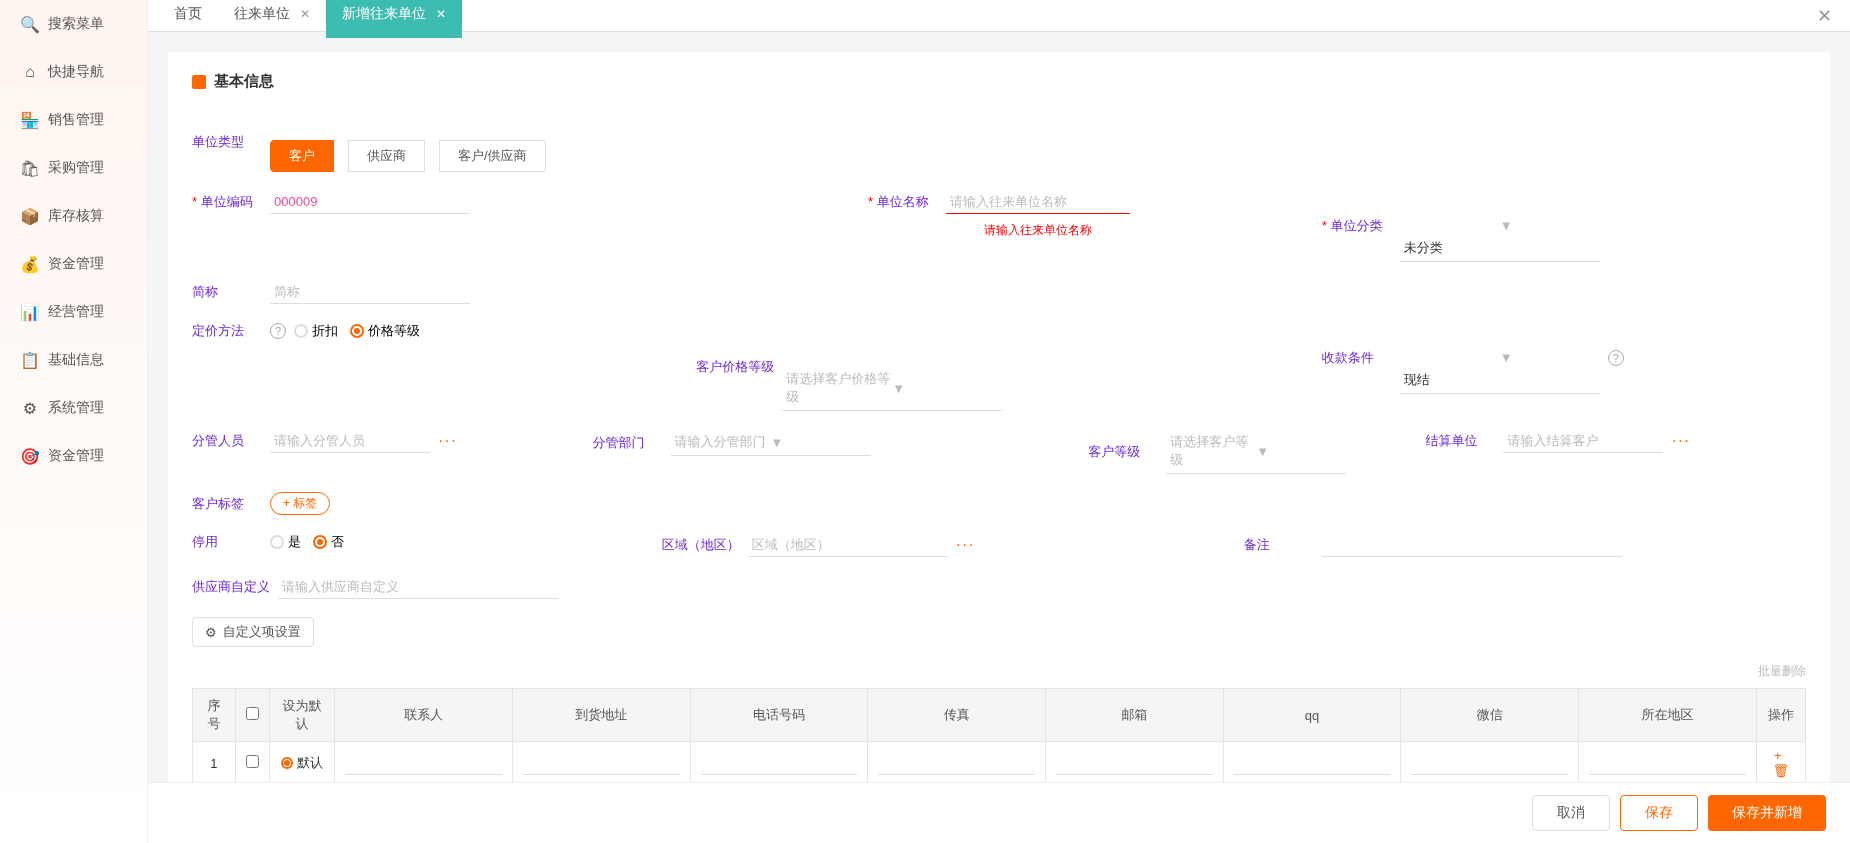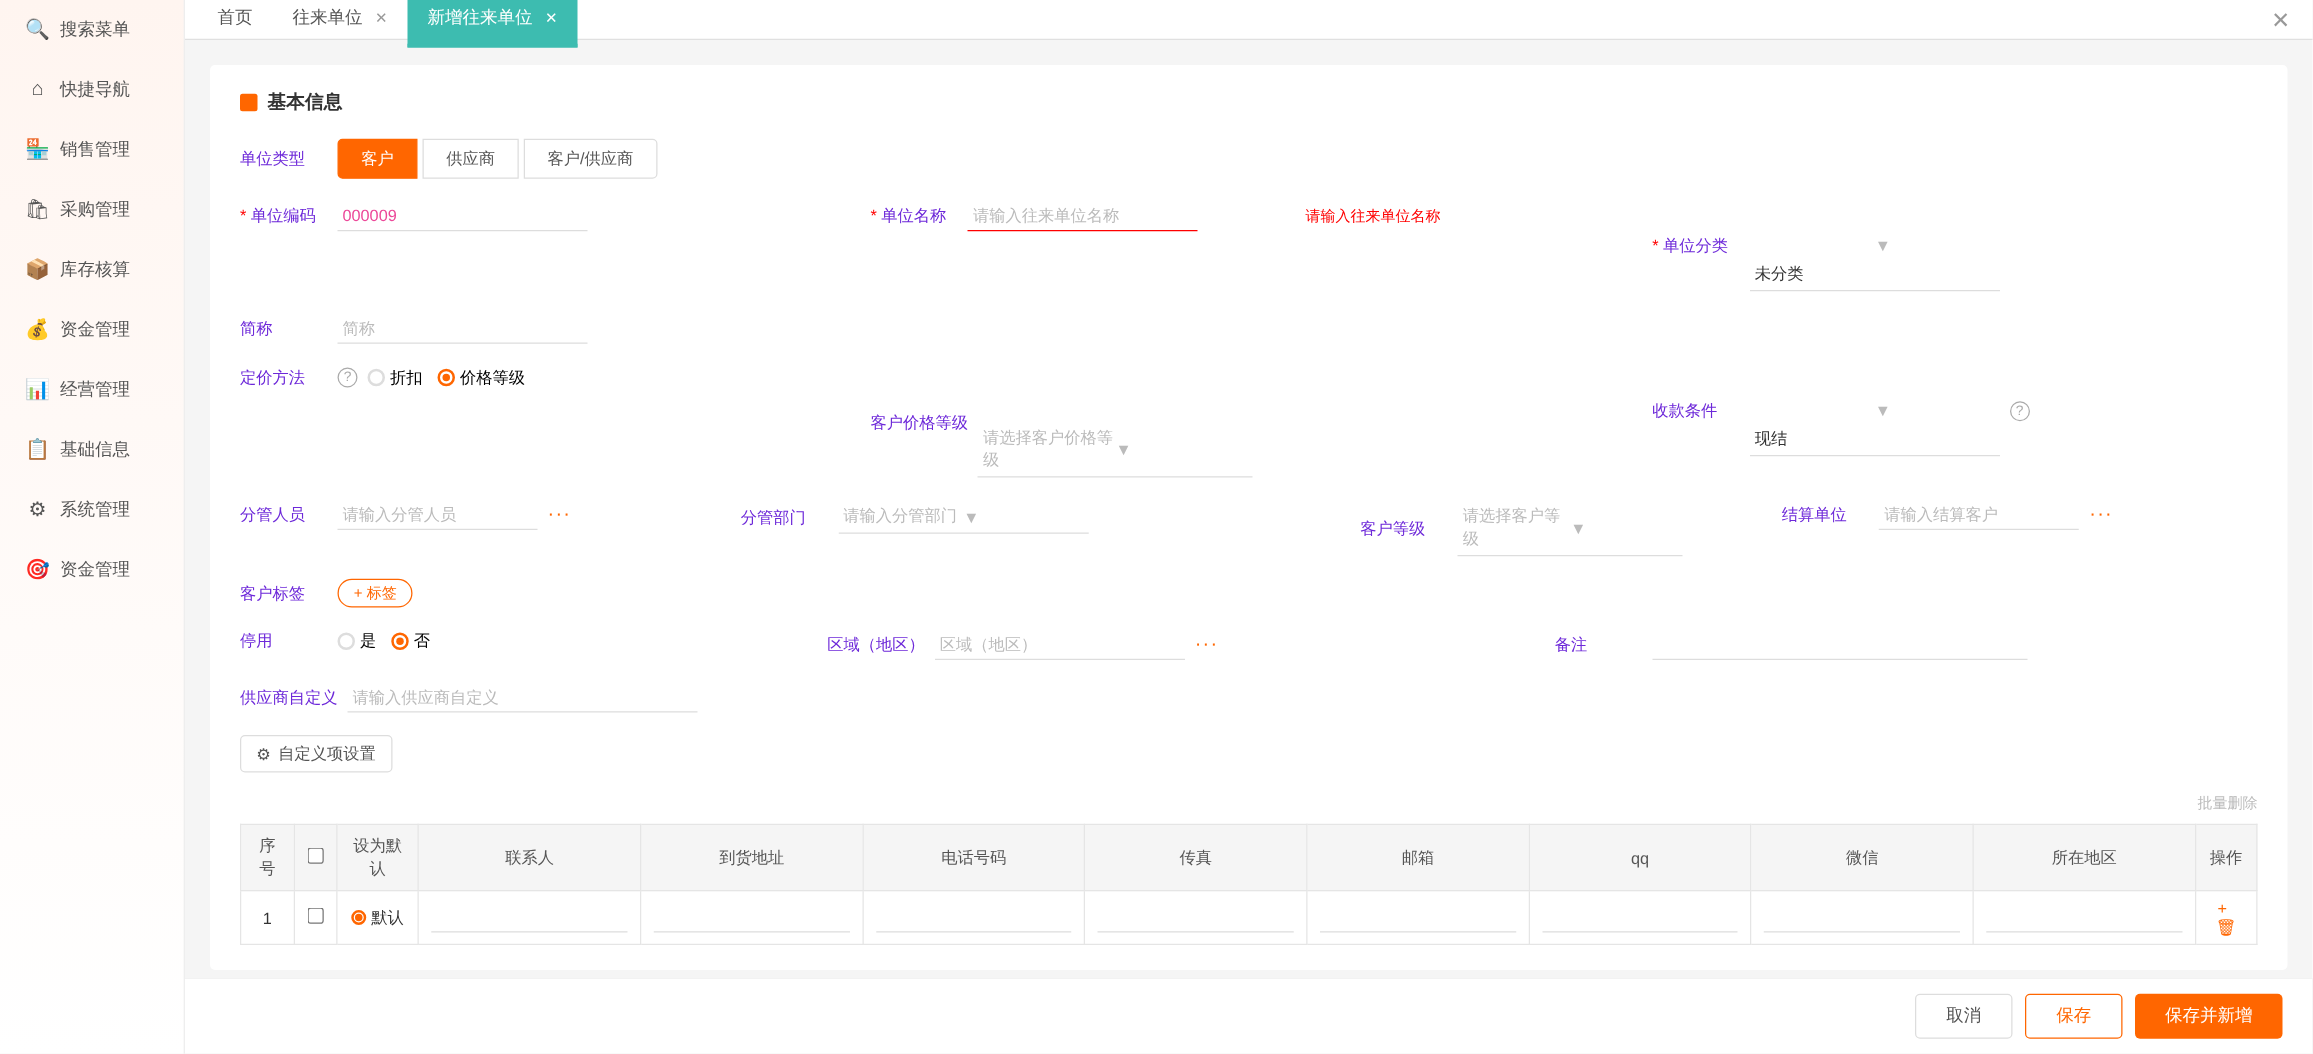--- a/index.html
+++ b/index.html
@@ -109,21 +109,22 @@
       width: 14px;
       height: 14px;
       background: #f60;
       border-radius: 2px;
       display: inline-block;
     }
 
     
     .unit-type-group {
       display: flex;
-      gap: 4px;
+      gap: 14px;
+      margin-top: 29px;
     }
     .unit-btn {
       padding: 6px 18px;
       border: 1px solid #ddd;
       cursor: pointer;
       background: #fff;
       color: #555;
       font-size: 13px;
     }
     .unit-btn:first-child { border-radius: 4px 0 0 4px; }
@@ -303,21 +304,21 @@
       height: 16px;
       border-radius: 50%;
       border: 1px solid #aaa;
       color: #aaa;
       font-size: 11px;
       cursor: pointer;
     }
 
     .field-col {
       display: flex;
-      flex-direction: row;
+      flex-direction: column;
     }
   </style>
 </head>
 <body>
 
 <div class="sidebar">
   <div class="sidebar-item">
     <span class="sidebar-icon">🔍</span>
     <span>搜索菜单</span>
   </div>

